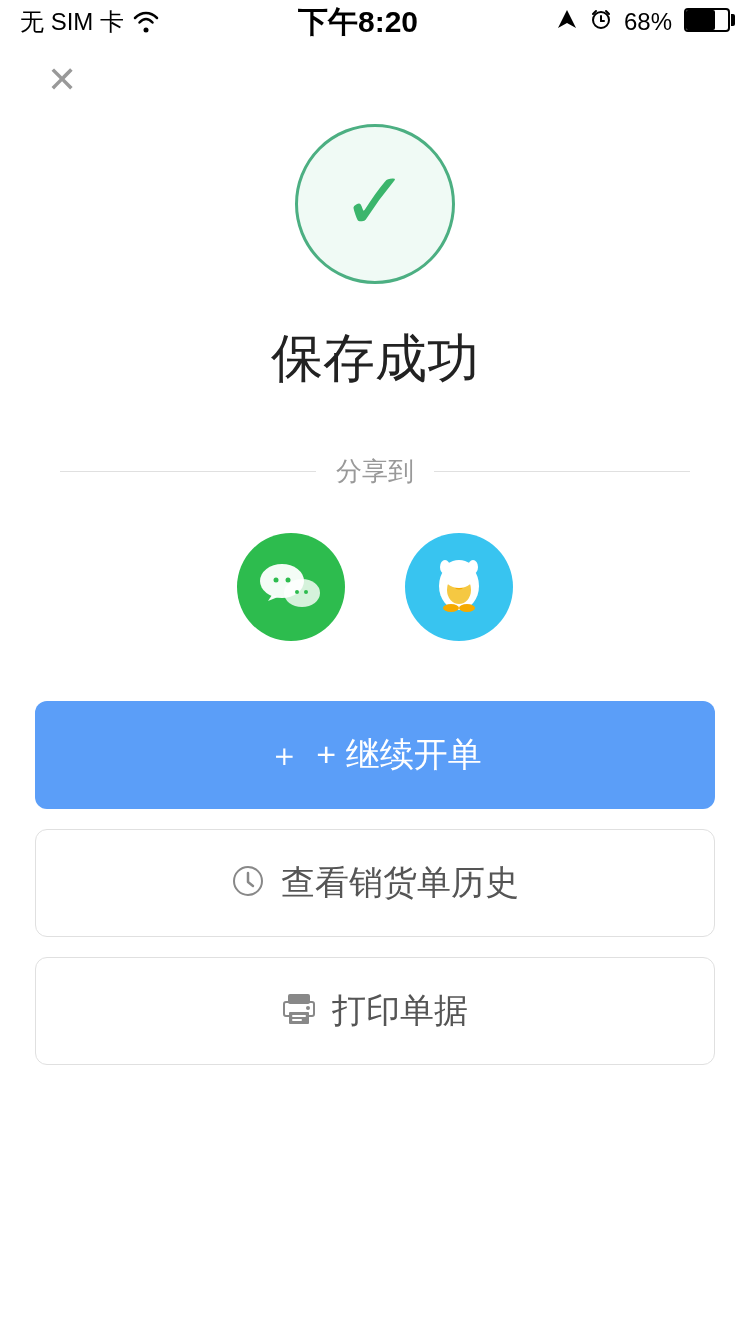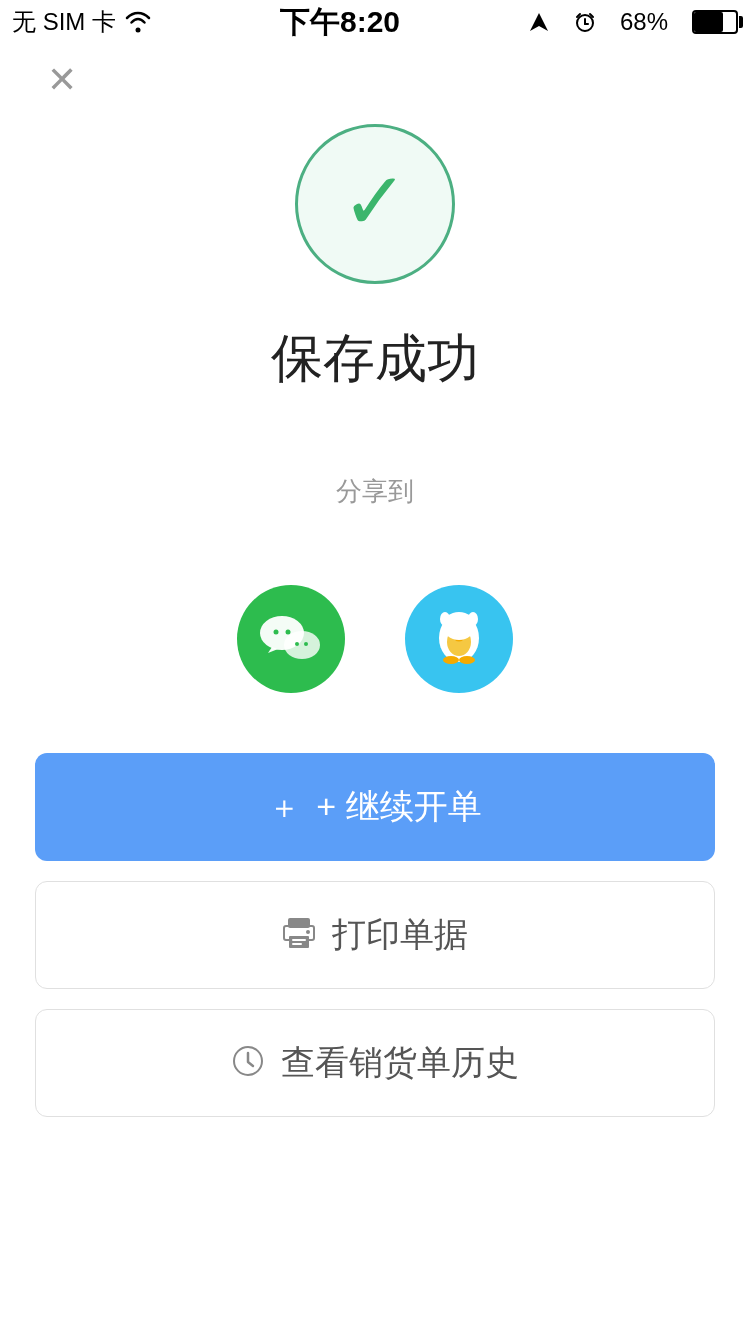--- a/index.html
+++ b/index.html
@@ -14,42 +14,41 @@
     }
 
     
     .status-bar {
       width: 100%;
       height: 44px;
       background: #ffffff;
       display: flex;
       align-items: center;
       justify-content: space-between;
-      padding: 0 12px;
+      padding: 0 20px;
       font-size: 26px;
       font-weight: 500;
       color: #000;
     }
 
     .status-left {
       display: flex;
       align-items: center;
       gap: 8px;
       font-size: 24px;
     }
 
     .status-center {
       font-size: 30px;
       font-weight: 600;
     }
 
     .status-right {
       display: flex;
-      align-items: center;
-      gap: 24px;
+      gap: 12px;
       font-size: 24px;
     }
 
     .battery-icon {
       width: 46px;
       height: 24px;
       border: 2px solid #000;
       border-radius: 4px;
       position: relative;
       display: inline-flex;
@@ -138,22 +137,21 @@
       align-items: center;
       margin-bottom: 60px;
     }
 
     .share-divider {
       width: 100%;
       display: flex;
       align-items: center;
       gap: 20px;
       padding: 0 60px;
-      margin-bottom: 56px;
-      flex-direction: column;
+      margin-bottom: 44px;
     }
 
     .divider-line {
       flex: 1;
       height: 1px;
       background: #e0e0e0;
     }
 
     .share-label {
       font-size: 26px;
@@ -332,36 +330,36 @@
 
   <div class="action-buttons">
 
     <button class="action-btn primary-btn">
       <span class="btn-icon">＋</span>
       <span>+ 继续开单</span>
     </button>
 
     <button class="action-btn secondary-btn">
       <span class="btn-icon">
+        <svg width="34" height="34" viewBox="0 0 34 34" fill="none">
+          <circle cx="17" cy="17" r="14" stroke="#888" stroke-width="2" fill="none"></circle>
+          <path d="M17 9v9l5 4" stroke="#888" stroke-width="2.5" stroke-linecap="round" stroke-linejoin="round"></path>
+        </svg>
+      </span>
+      <span>查看销货单历史</span>
+    </button>
+
+    <button class="action-btn secondary-btn">
+      <span class="btn-icon">
         <svg width="34" height="30" viewBox="0 0 34 30" fill="none">
           <rect x="6" y="0" width="22" height="10" rx="2" fill="#888"></rect>
           <rect x="2" y="8" width="30" height="14" rx="2" stroke="#888" stroke-width="2" fill="none"></rect>
           <rect x="7" y="18" width="20" height="12" rx="1" fill="#888"></rect>
           <rect x="10" y="21" width="14" height="2" rx="1" fill="white"></rect>
           <rect x="10" y="25" width="10" height="2" rx="1" fill="white"></rect>
           <circle cx="26" cy="14" r="2" fill="#888"></circle>
         </svg>
       </span>
       <span>打印单据</span>
     </button>
-
-    <button class="action-btn secondary-btn">
-      <span class="btn-icon">
-        <svg width="34" height="34" viewBox="0 0 34 34" fill="none">
-          <circle cx="17" cy="17" r="14" stroke="#888" stroke-width="2" fill="none"></circle>
-          <path d="M17 9v9l5 4" stroke="#888" stroke-width="2.5" stroke-linecap="round" stroke-linejoin="round"></path>
-        </svg>
-      </span>
-      <span>查看销货单历史</span>
-    </button>
   </div>
 
 </div>
 
 </body></html>

